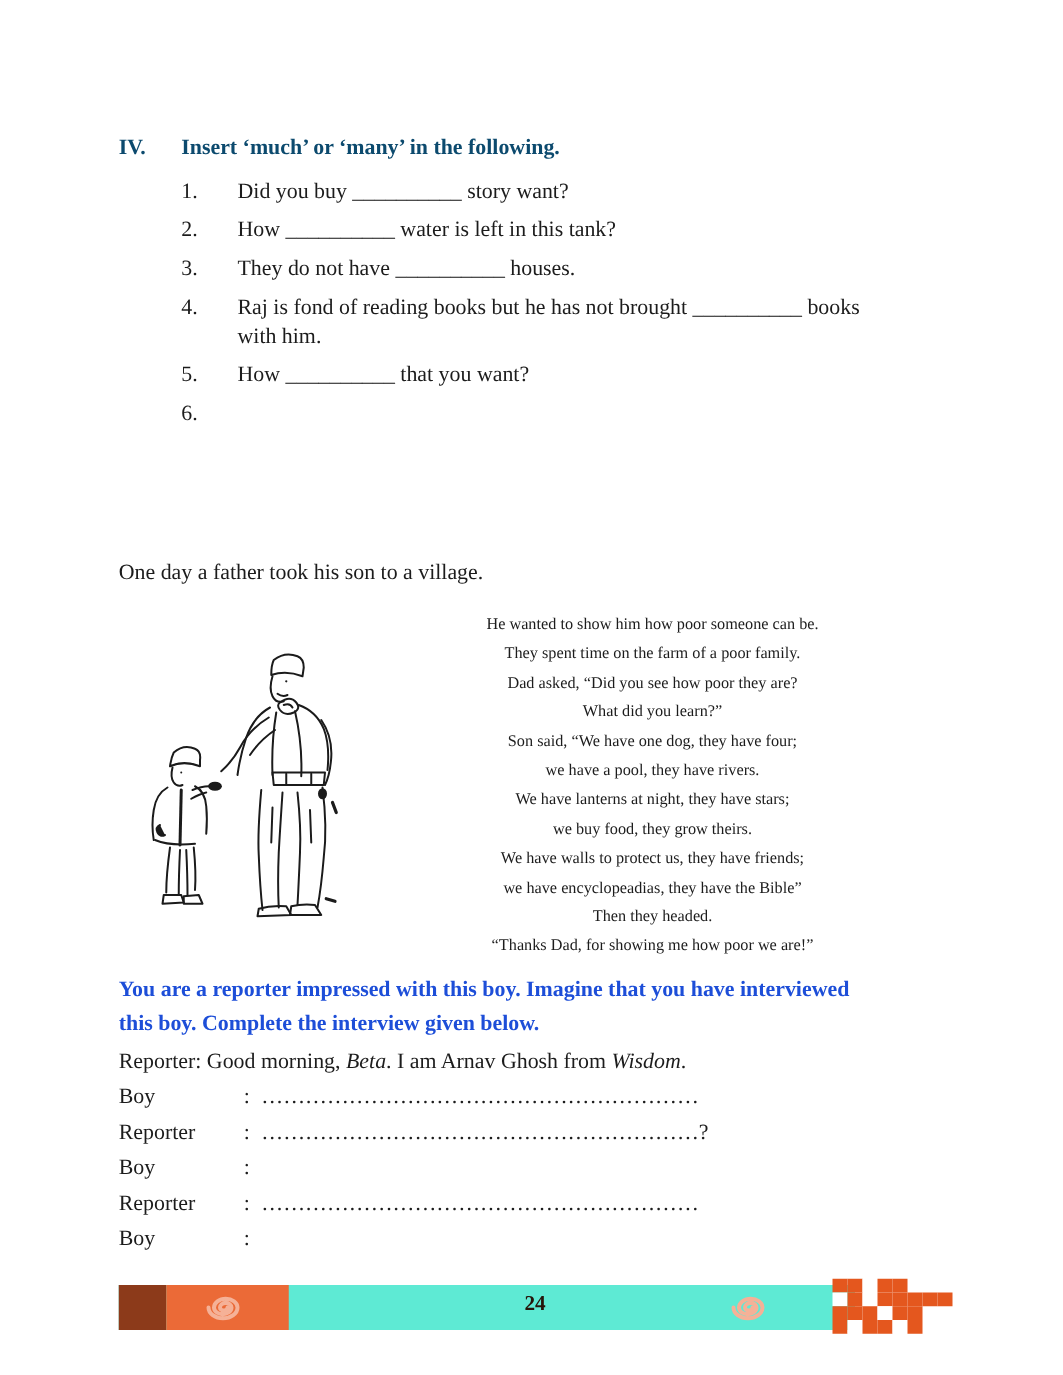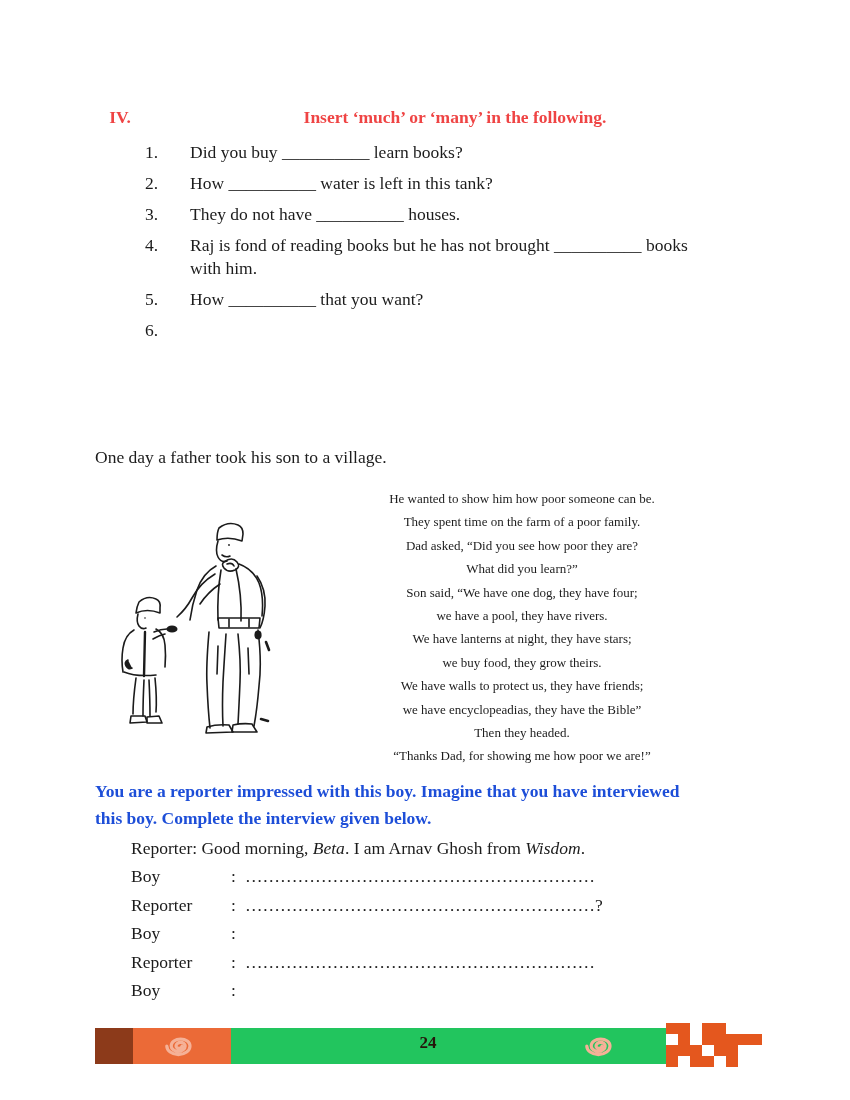--- a/index.html
+++ b/index.html
@@ -1,21 +1,21 @@
 <!DOCTYPE html>
 <html><head>
 <meta charset="utf-8">
 <style>
   html,body{margin:0;padding:0;background:#fff;}
   .page{position:relative;width:850px;height:1100px;background:#fff;overflow:hidden;
         font-family:"Liberation Serif","DejaVu Serif",serif;color:#1c1c1c;font-size:17.5px;}
   .abs{position:absolute;}
 
   
-  .sec4-head{top:107px;left:95px;width:670px;display:flex;font-weight:bold;color:#ef4444;text-align:center;}
+  .sec4-head{top:107px;left:95px;width:670px;display:flex;font-weight:bold;color:#0c4a6e;}
   .sec4-num{width:50px;}
   .sec4-title{flex:1;}
   .items{top:141px;left:95px;width:672px;}
   .item{display:flex;margin-bottom:8.5px;line-height:22.5px;}
   .item-num{width:45px;margin-left:50px;flex:none;}
   .item-text{flex:1;white-space:pre-line;}
 
   
   .banner{top:363px;left:95px;display:flex;align-items:stretch;height:30px;}
   .banner-gray{width:29px;background:#7b7a77;flex:none;}
@@ -27,29 +27,29 @@
 
   
   .sketch{top:514px;left:98px;}
   .poem{top:487px;left:283px;width:478px;text-align:center;font-size:13px;line-height:23.4px;white-space:pre-line;}
 
   
   .task{top:778px;left:95px;width:678px;font-weight:bold;color:#1d4ed8;line-height:27px;white-space:pre-line;}
 
   
   .interview{top:838px;left:95px;width:670px;}
-  .irow{display:flex;line-height:20px;margin-bottom:8.4px;margin-left:36px;}
+  .irow{display:flex;line-height:20px;margin-bottom:8.4px;}
   .irow-intro{display:block;}
   .spk{width:100px;flex:none;}
   .colon{width:14px;flex:none;}
   .ival{flex:1;}
   .it{font-style:italic;}
 
   
-  .footbar{top:1028px;left:95px;width:589px;height:36px;background:#22c55e;}
+  .footbar{top:1028px;left:95px;width:589px;height:36px;background:#5eead4;}
   .foot-dark{position:absolute;left:0;top:0;width:38px;height:36px;background:#8C3A1A;}
   .foot-light{position:absolute;left:38px;top:0;width:98px;height:36px;background:#EB6A37;}
   .spiral1{position:absolute;left:52px;top:3px;}
   .spiral2{position:absolute;left:472px;top:3px;}
   .pageno{position:absolute;left:305px;top:5px;width:56px;text-align:center;
           font-weight:bold;font-size:17px;color:#26160b;}
   .mosaic{top:1023px;left:666px;width:96px;height:44px;display:grid;
           grid-template-columns:repeat(8,12px);grid-template-rows:repeat(4,11px);}
   .mosaic div{width:12px;height:11px;}
   .mc-o{background:#E4571E;}
@@ -62,21 +62,21 @@
 <div class="page">
 
   <div class="abs sec4-head">
     <span class="sec4-num">IV.</span>
     <span class="sec4-title">Insert ‘much’ or ‘many’ in the following.</span>
   </div>
 
   <div class="abs items">
     <div class="item">
       <span class="item-num">1.</span>
-      <span class="item-text">Did you buy __________ learn books?</span>
+      <span class="item-text">Did you buy __________ story want?</span>
     </div>
     <div class="item">
       <span class="item-num">2.</span>
       <span class="item-text">How __________ water is left in this tank?</span>
     </div>
     <div class="item">
       <span class="item-num">3.</span>
       <span class="item-text">They do not have __________ houses.</span>
     </div>
     <div class="item">

